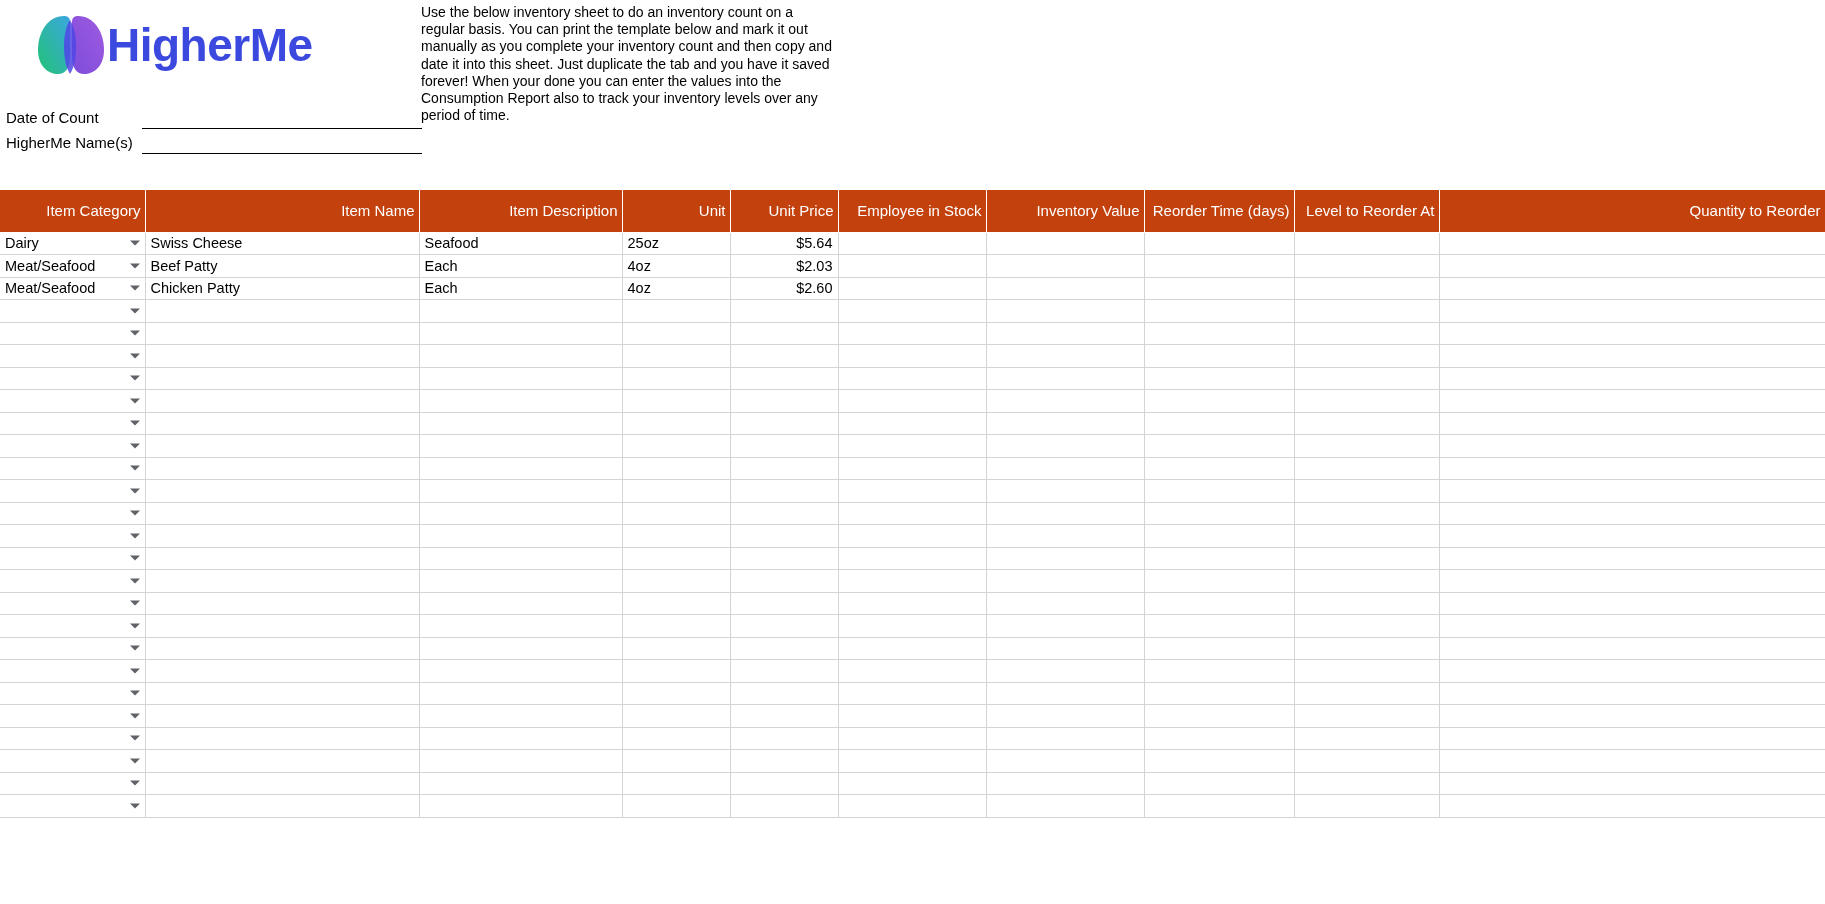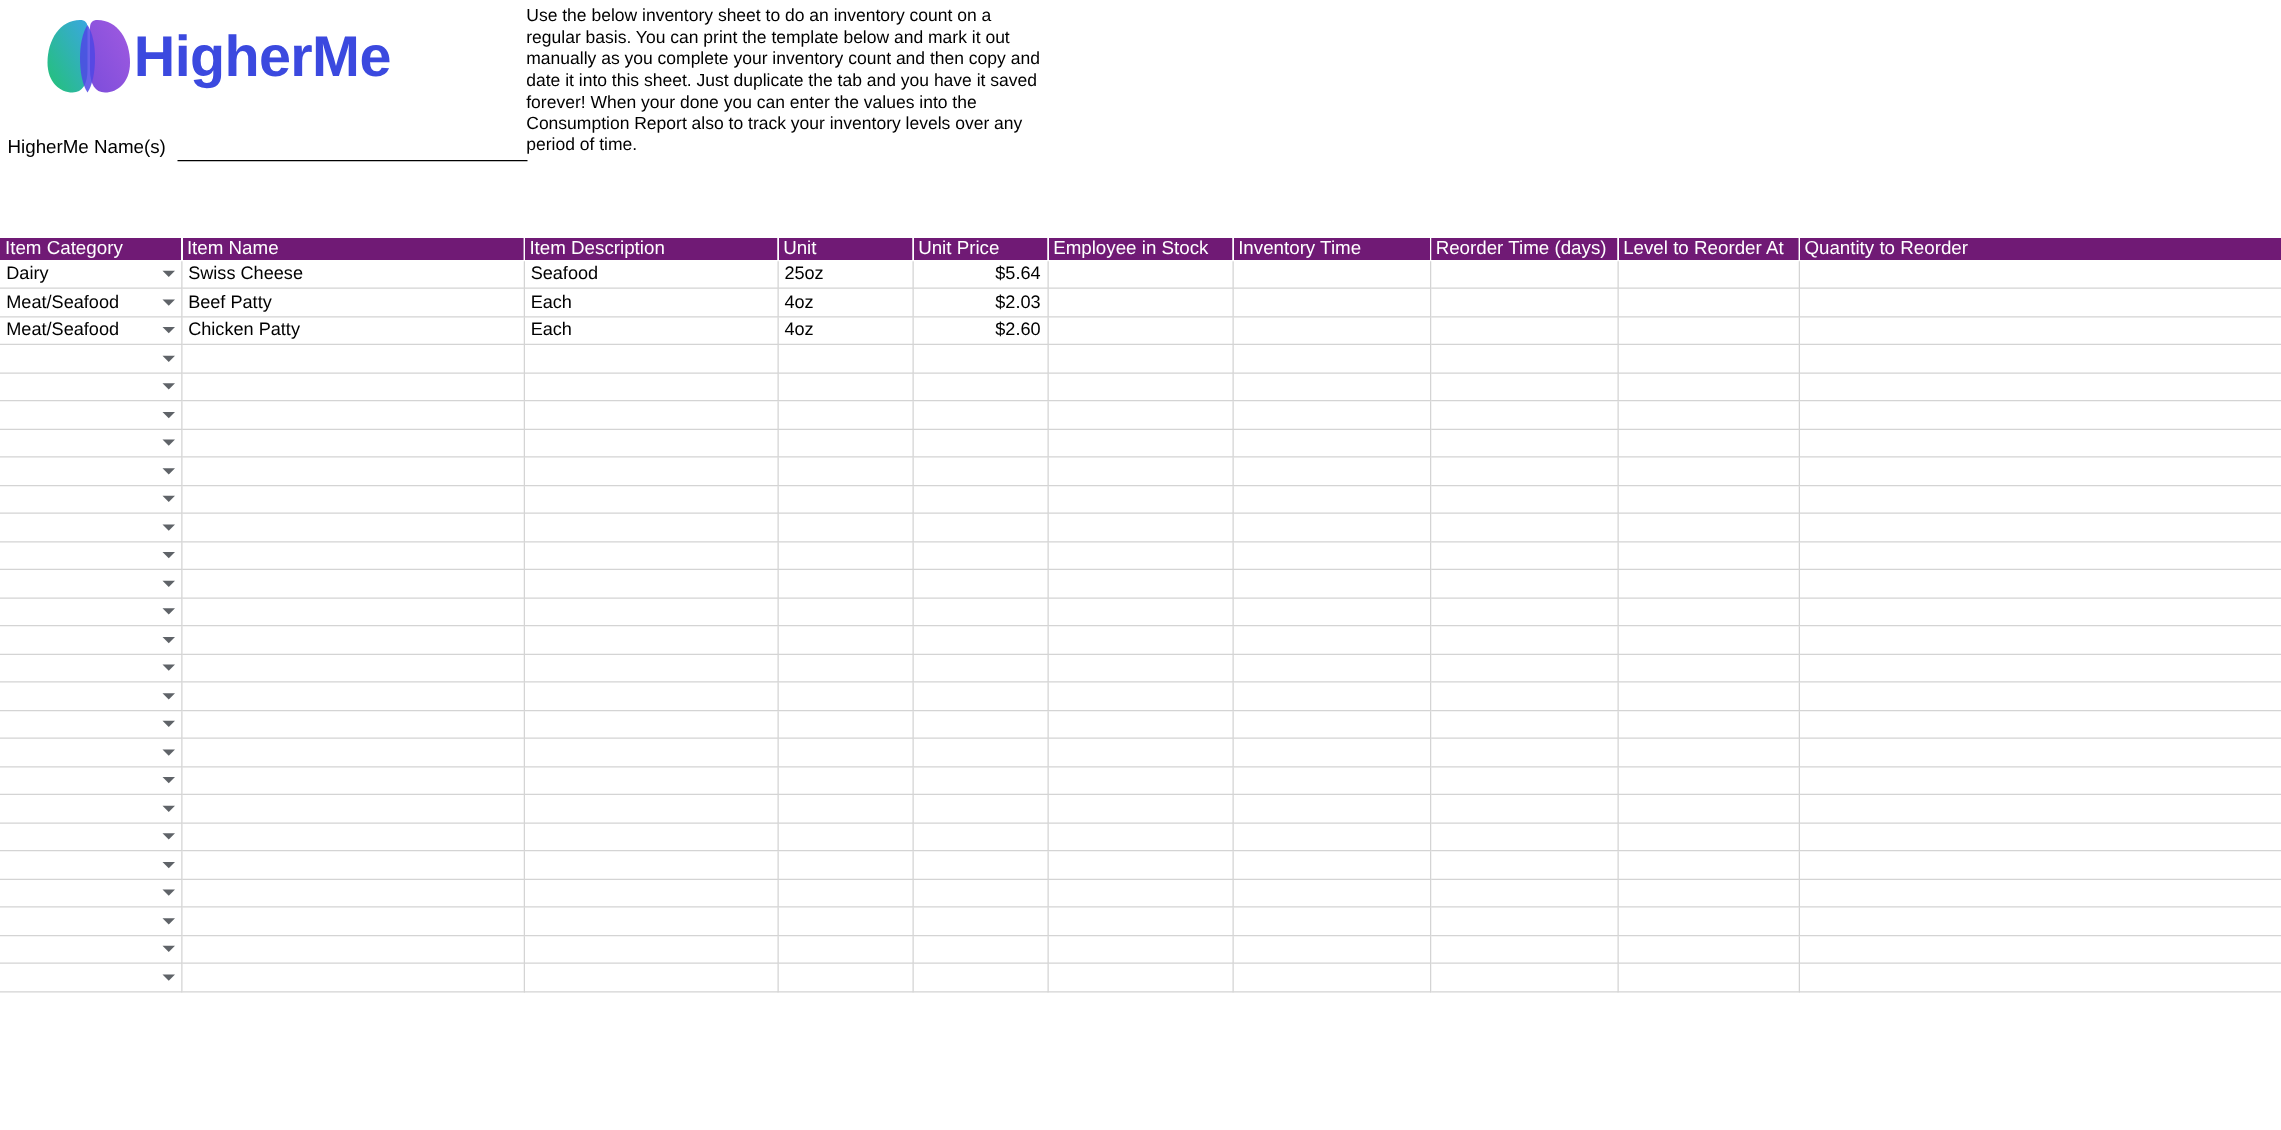--- a/index.html
+++ b/index.html
@@ -82,26 +82,26 @@
   }
 
   
   .sheet {
     width: 100%;
     border-collapse: collapse;
     table-layout: fixed;
     font-size: 14px;
   }
   .sheet th {
-    background: #701a75;
+    background: #c2410c;
     color: #ffffff;
     font-weight: normal;
     font-size: 15px;
-    height: 18px;
-    text-align: left;
+    height: 42px;
+    text-align: right;
     border-right: 1px solid #ffffff;
     border-bottom: 1px solid #ffffff;
     padding: 0 4px;
     white-space: nowrap;
     overflow: hidden;
   }
   .sheet td {
     height: 22.5px;
     border-right: 1px solid #d4d4d4;
     border-bottom: 1px solid #d4d4d4;
@@ -161,20 +161,24 @@
         <path d="M44 4 C60 4 70 20 70 38 C70 54 60 62 50 62 C42 62 38 55 38 44 L38 10 C38 6 40 4 44 4 Z" fill="url(#gB)"></path>
         <path d="M36 8 C40 14 42 24 42 34 C42 46 40 56 36 62 C32 56 30 46 30 34 C30 24 32 14 36 8 Z" fill="#4f46e5" opacity="0.85"></path>
       </svg>
     </div>
     <div class="logo-text">HigherMe</div>
   </div>
 
   <div class="intro-text">Use the below inventory sheet to do an inventory count on a regular basis. You can print the template below and mark it out manually as you complete your inventory count and then copy and date it into this sheet. Just duplicate the tab and you have it saved forever! When your done you can enter the values into the Consumption Report also to track your inventory levels over any period of time.</div>
 
   <div class="form-rows">
+    <div class="form-row">
+      <div class="form-label">Date of Count</div>
+      <input class="form-input" type="text" placeholder="" style="">
+    </div>
     <div class="form-row">
       <div class="form-label">HigherMe Name(s)</div>
       <input class="form-input" type="text" placeholder="" style="">
     </div>
   </div>
 
 </div>
 
 <table class="sheet">
   <colgroup>
@@ -190,21 +194,21 @@
       <col class="c-qtyre">
   </colgroup>
   <thead>
     <tr>
       <th>Item Category</th>
       <th>Item Name</th>
       <th>Item Description</th>
       <th>Unit</th>
       <th>Unit Price</th>
       <th>Employee in Stock</th>
-      <th>Inventory Time</th>
+      <th>Inventory Value</th>
       <th>Reorder Time (days)</th>
       <th>Level to Reorder At</th>
       <th>Quantity to Reorder</th>
     </tr>
   </thead>
   <tbody id="table-body">
       <tr>
         <td class="cat"><span class="caret"></span><span>Dairy</span></td>
         <td><span>Swiss Cheese</span></td>
         <td><span>Seafood</span></td>

